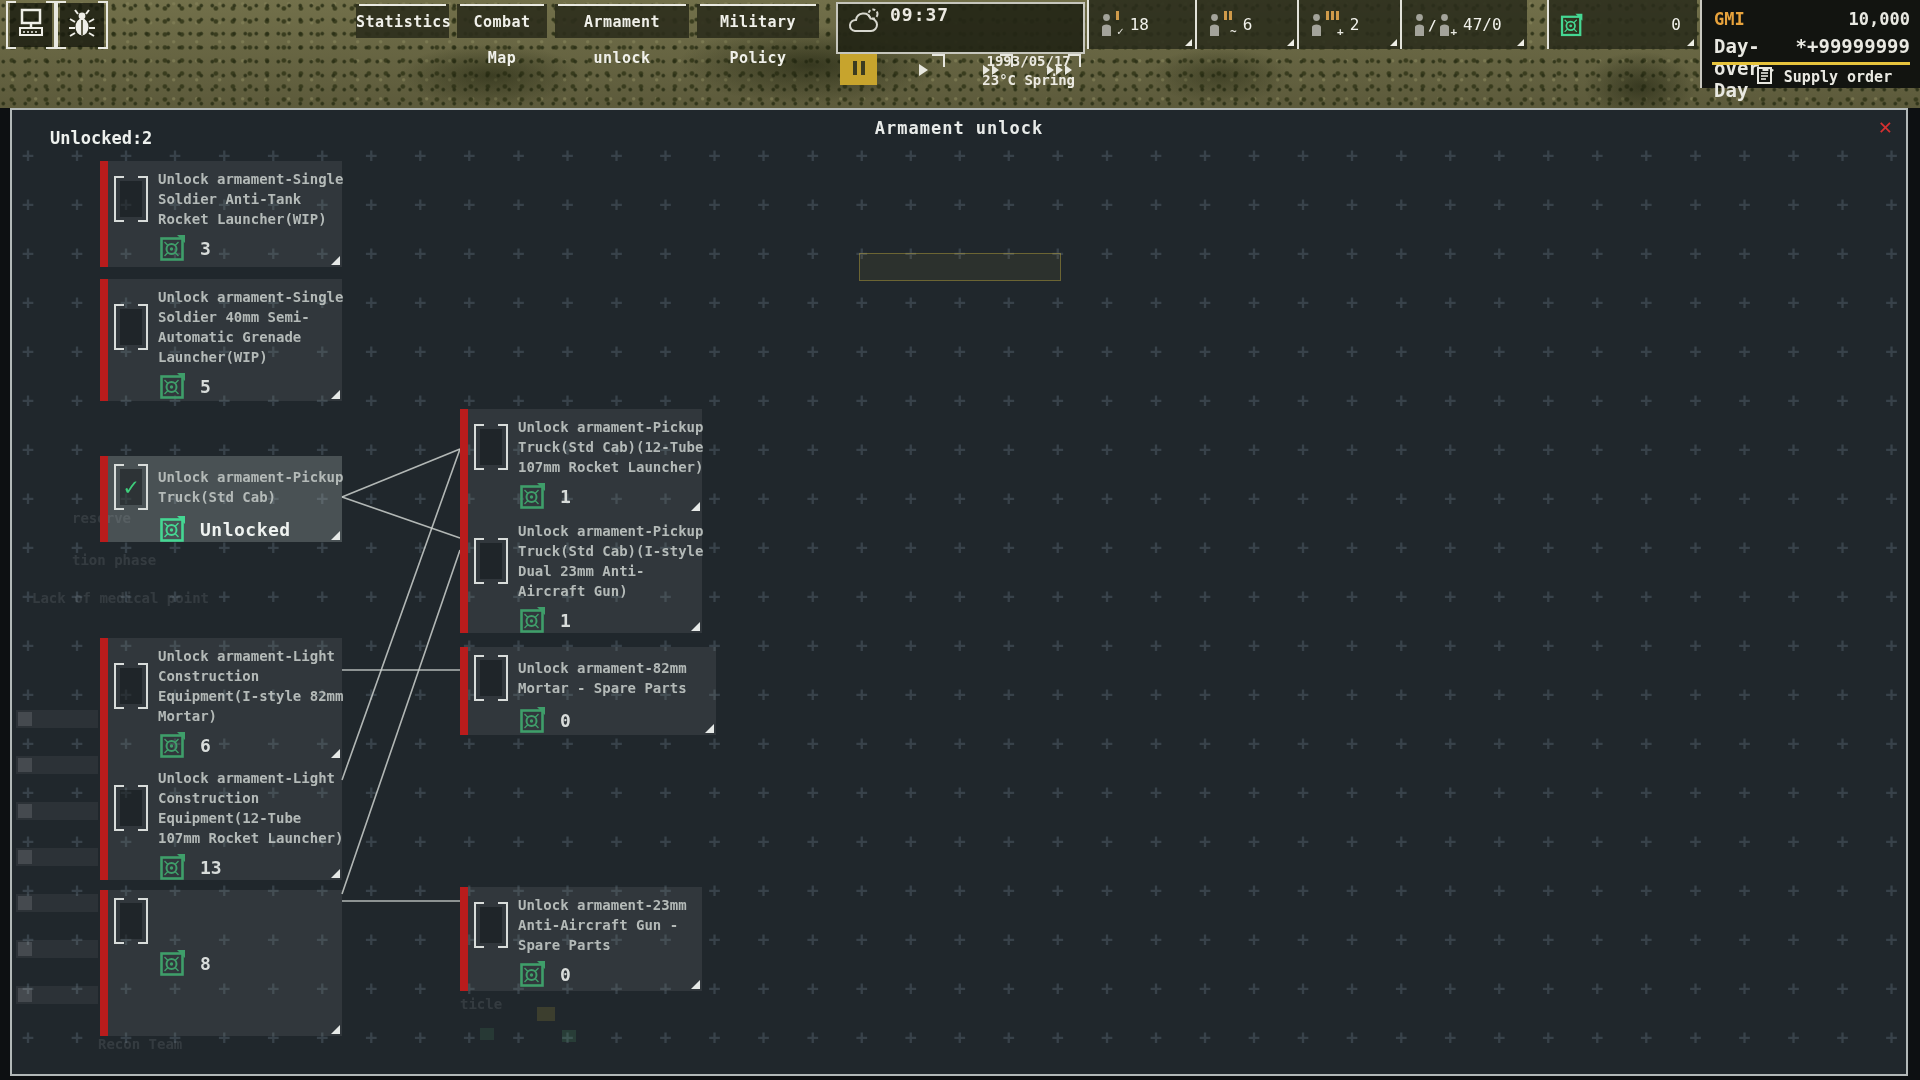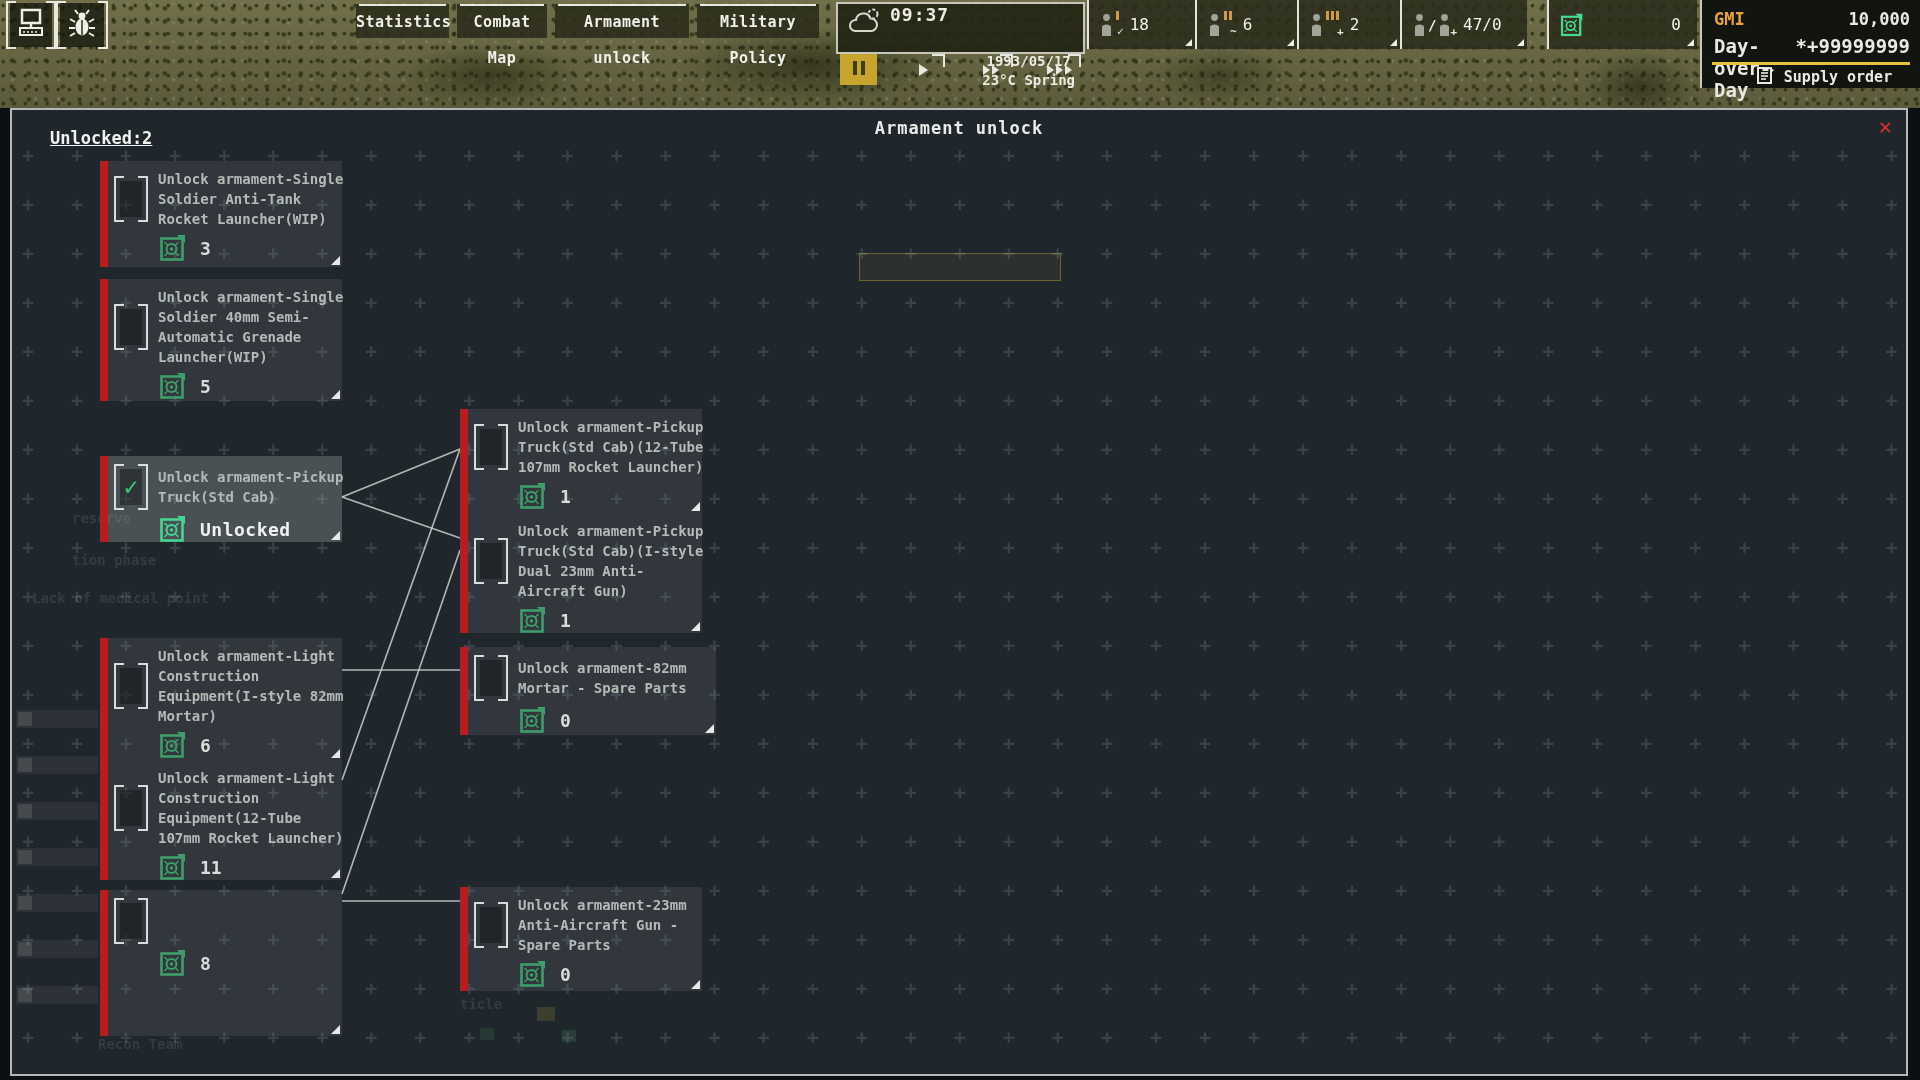--- a/index.html
+++ b/index.html
@@ -69,21 +69,21 @@
   #ghosts{position:absolute;inset:0;z-index:0;}
   .ghost-text{position:absolute;color:#c7cdd1;opacity:.12;font-size:14px;font-weight:bold;white-space:nowrap;}
   .ghost-row{position:absolute;left:4px;width:82px;height:18px;background:rgba(255,255,255,.055);}
   .ghost-row i{position:absolute;left:2px;top:2px;width:14px;height:14px;background:rgba(255,255,255,.12);display:block;}
   .ghost-box{position:absolute;border:1px solid rgba(214,186,64,.38);background:rgba(214,186,64,.07);}
   .ghost-chip{position:absolute;}
   #wires{position:absolute;inset:0;z-index:1;}
   #panel-title{position:absolute;top:8px;left:0;right:0;text-align:center;color:#e8ebe9;
     font-size:17px;font-weight:bold;letter-spacing:1px;z-index:3;}
   #unlocked-counter{position:absolute;left:38px;top:18px;color:#eef1ee;font-size:17px;
-    font-weight:bold;z-index:3;text-decoration:underline;}
+    font-weight:bold;z-index:3;}
   #close-x{position:absolute;right:14px;top:6px;color:#d63030;font-size:22px;font-weight:bold;
     z-index:4;cursor:pointer;line-height:22px;}
   
   .node{position:absolute;box-sizing:border-box;background:rgba(125,135,135,.18);
     border-left:8px solid #b91c1c;padding:8px 6px 6px 6px;z-index:2;}
   .node.unlocked{background:rgba(170,180,178,.30);}
   .node::after{content:"";position:absolute;right:2px;bottom:2px;
     border-left:9px solid transparent;border-bottom:9px solid #e6e9e7;}
   .nrow{display:flex;align-items:center;}
   .cb{position:relative;width:34px;height:46px;flex:0 0 34px;margin-right:10px;}
@@ -505,21 +505,21 @@
             </div>
           </div>
           <div class="irow">
             <svg width="30" height="30" viewBox="0 0 30 30">
               <path d="M19 2 h8 v8 z" fill="#3f9e6a"></path>
               <rect x="3.5" y="5.5" width="21" height="21" fill="none" stroke="#3f9e6a" stroke-width="2.6"></rect>
               <circle cx="13.5" cy="16" r="5" fill="none" stroke="#3f9e6a" stroke-width="2"></circle>
               <circle cx="13.5" cy="16" r="1.7" fill="#3f9e6a"></circle>
               <path d="M6.5 9 l3.2 3.2 M20.5 23 l-3.2 -3.2 M20.5 9 l-3.2 3.2 M6.5 23 l3.2 -3.2" stroke="#3f9e6a" stroke-width="1.4"></path>
             </svg>
-            <span class="count">11</span>
+            <span class="count">13</span>
           </div>
         </div>
         <div class="node" style="left: 88px; top: 780px; width: 242px; height: 146px;">
           <div class="nrow">
             <div class="cb">
               <span class="inner"></span>
             </div>
           </div>
           <div class="irow">
             <svg width="30" height="30" viewBox="0 0 30 30">

